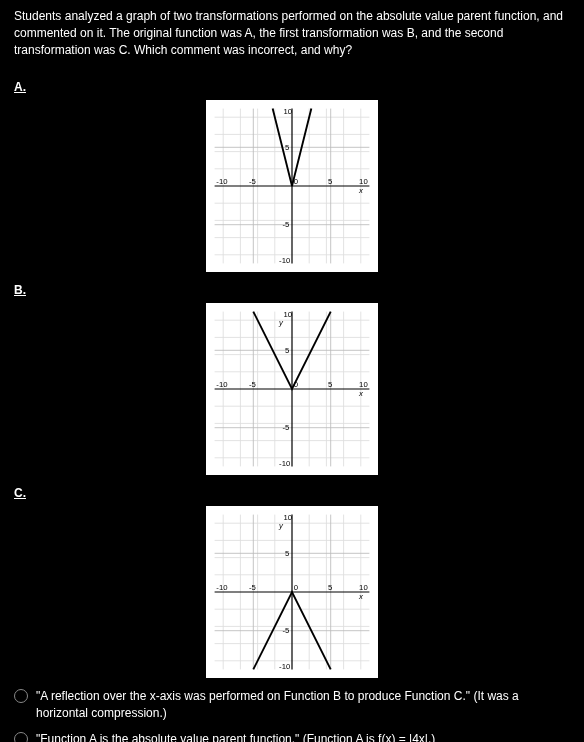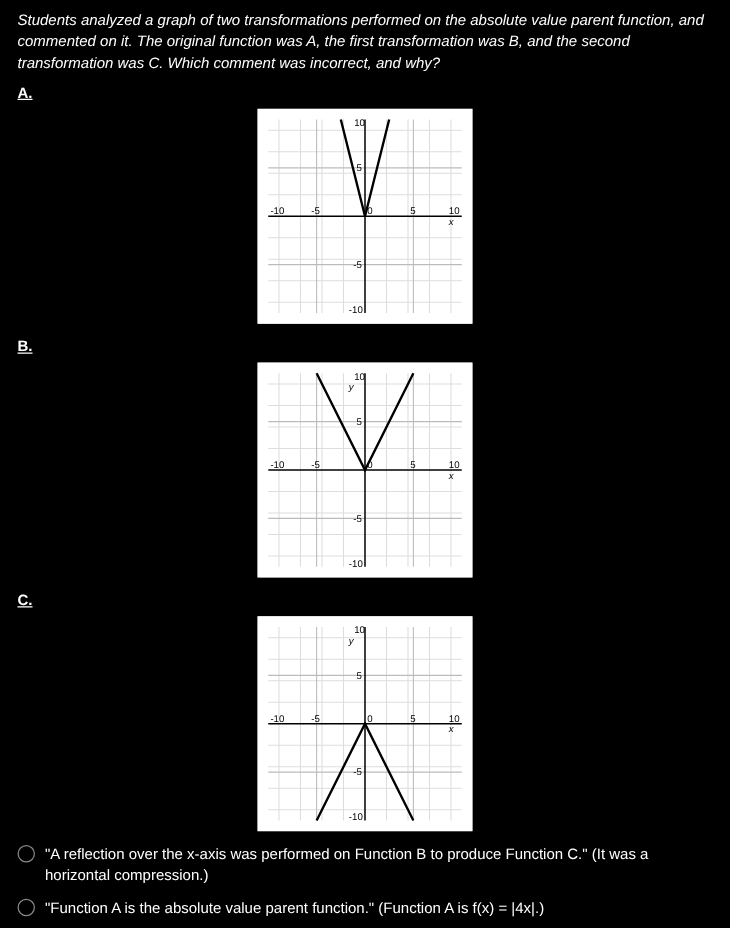--- a/index.html
+++ b/index.html
@@ -5,21 +5,21 @@
   * { box-sizing: border-box; margin: 0; padding: 0; }
   body {
     background: #000;
     color: #fff;
     font-family: Arial, sans-serif;
     font-size: 12px;
     width: 584px;
     padding: 8px 14px;
     line-height: 1.4;
   }
-  .question { margin-bottom: 8px; font-style: italic; }
+  .question { margin-bottom: 21px; }
   .part-label { font-weight: bold; margin: 6px 0 4px 0; text-decoration: underline; }
   .graph-wrap { display:flex; justify-content:center; margin: 2px 0 10px 0; }
   .graph {
     background: #fff;
     width: 172px;
     height: 172px;
   }
   .options { margin-top: 6px; }
   .option {
     display: flex;

